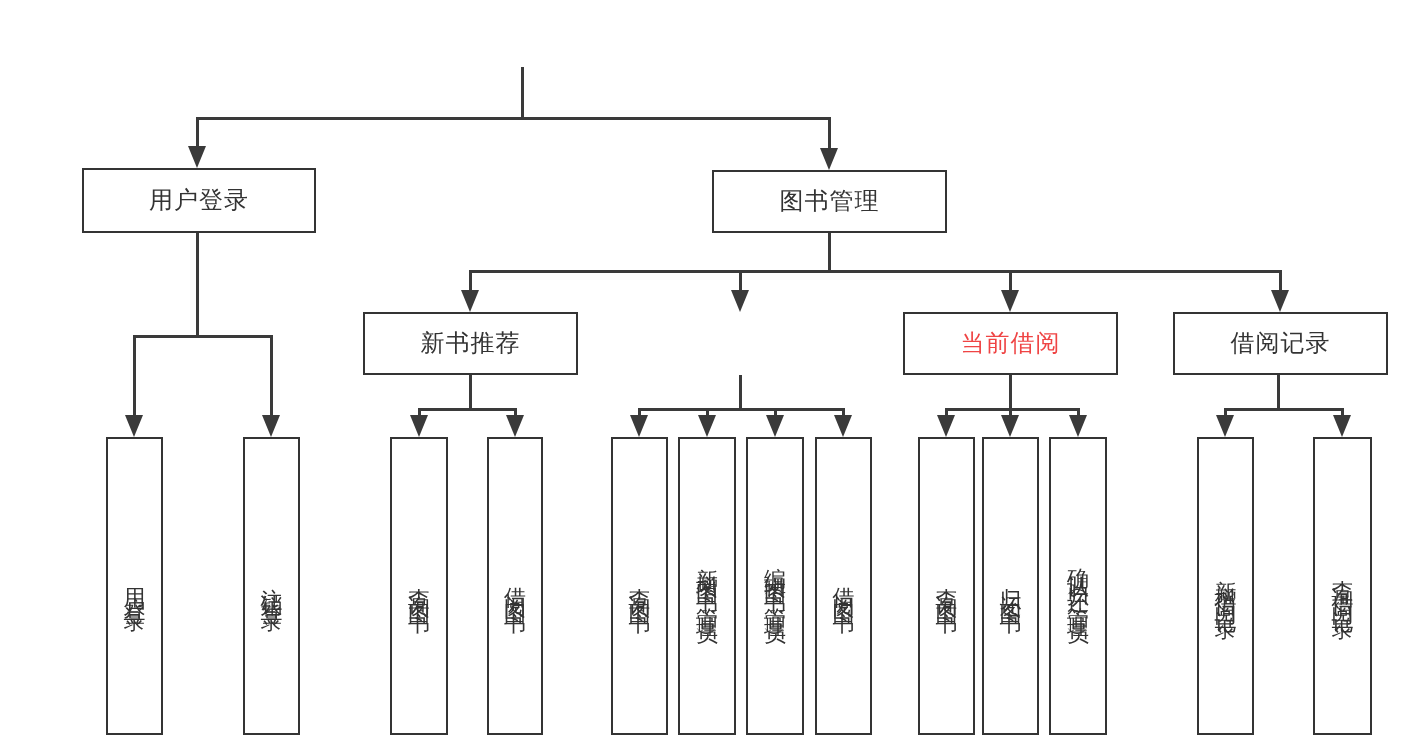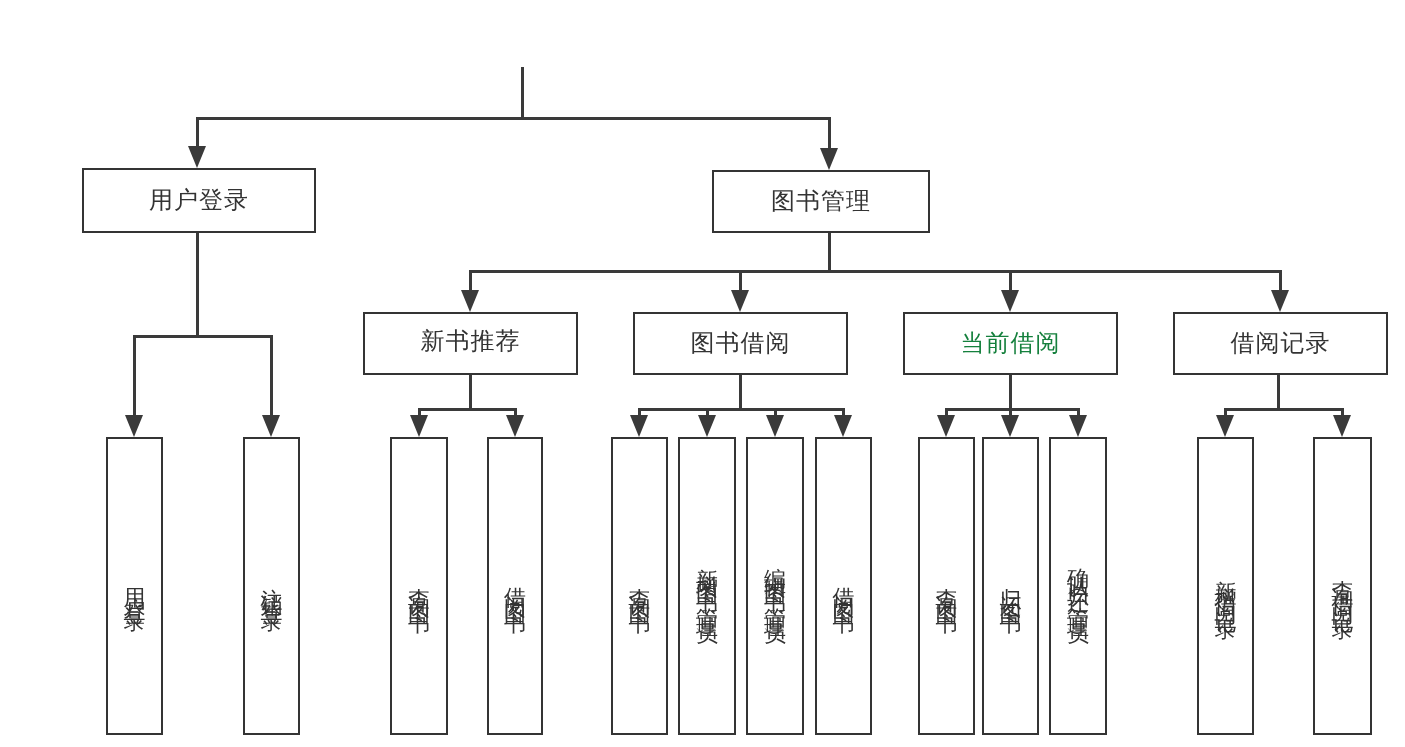--- a/index.html
+++ b/index.html
@@ -52,31 +52,28 @@
     white-space:nowrap;
   }
 </style>
 </head>
 <body>
 
 <div id="canvas" style="background: rgb(255, 255, 255);">
     <div class="node" style="left: 82px; top: 168px; width: 234px; height: 65px; border-color: rgb(52, 52, 52);">
       <span style="color: rgb(51, 51, 51);">用户登录</span>
     </div>
-    <div class="node" style="left: 712px; top: 170px; width: 218px; height: 63px; border-color: rgb(52, 52, 52);">
+    <div class="node" style="left: 712px; top: 170px; width: 235px; height: 63px; border-color: rgb(52, 52, 52);">
       <span style="color: rgb(51, 51, 51);">图书管理</span>
     </div>
     <div class="node" style="left: 363px; top: 312px; width: 215px; height: 63px; border-color: rgb(52, 52, 52);">
-      <span style="color: rgb(51, 51, 51); font-family: Liberation Mono, monospace;">新书推荐</span>
-    </div>
-    <div class="node" style="left: 633px; top: 312px; width: 215px; height: 63px; border-color: rgb(52, 52, 52);">
-      <span style="color: rgb(51, 51, 51);">图书借阅</span>
+      <span style="color: rgb(51, 51, 51);">新书推荐</span>
     </div>
     <div class="node" style="left: 903px; top: 312px; width: 215px; height: 63px; border-color: rgb(52, 52, 52);">
-      <span style="color: #15803d;">当前借阅</span>
+      <span style="color: #ef4444;">当前借阅</span>
     </div>
     <div class="node" style="left: 1173px; top: 312px; width: 215px; height: 63px; border-color: rgb(52, 52, 52);">
       <span style="color: rgb(51, 51, 51);">借阅记录</span>
     </div>
     <div class="node v" style="left: 106px; top: 437px; width: 57px; height: 298px; border-color: rgb(52, 52, 52);">
       <span style="color: rgb(51, 51, 51);">用户登录</span>
     </div>
     <div class="node v" style="left: 243px; top: 437px; width: 57px; height: 298px; border-color: rgb(52, 52, 52);">
       <span style="color: rgb(51, 51, 51);">注销登录</span>
     </div>

